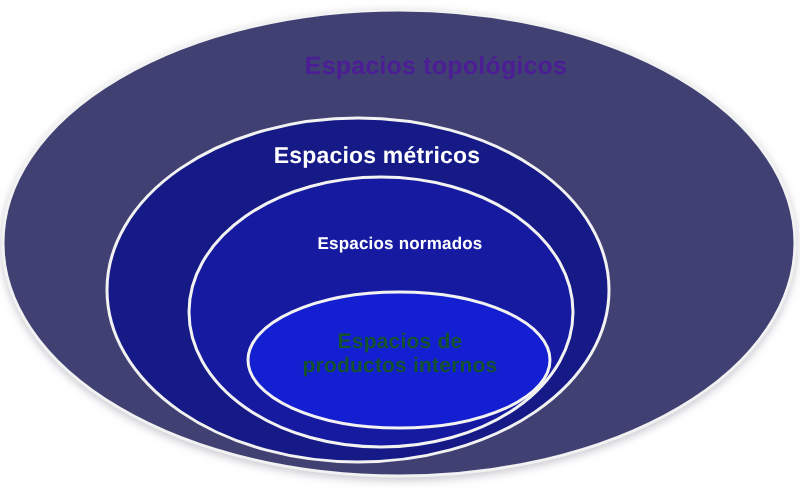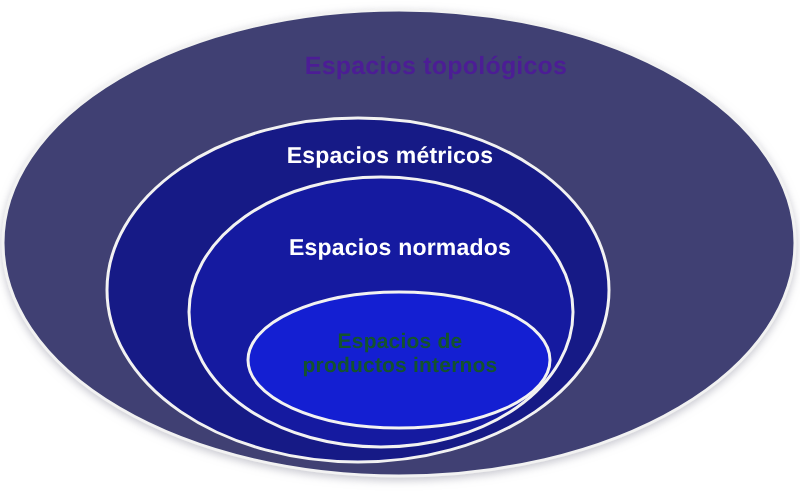--- a/index.html
+++ b/index.html
@@ -40,30 +40,30 @@
     text-rendering: geometricPrecision;
     user-select: none;
   }
   #label-topologicos {
     left: 0;
     top: 52px;
     width: 800px;
     font-size: 25px;
   }
   #label-metricos {
-    left: 16px;
+    left: 3px;
     top: 142px;
     width: 748px;
     font-size: 23px;
   }
   #label-normados {
     left: 0;
     top: 234px;
     width: 800px;
-    font-size: 23px;
+    font-size: 17px;
   }
   #label-productos {
     left: 220px;
     top: 330px;
     width: 360px;
     font-size: 21px;
   }
 </style>
 </head>
 <body style="background: rgb(255, 255, 255);">

